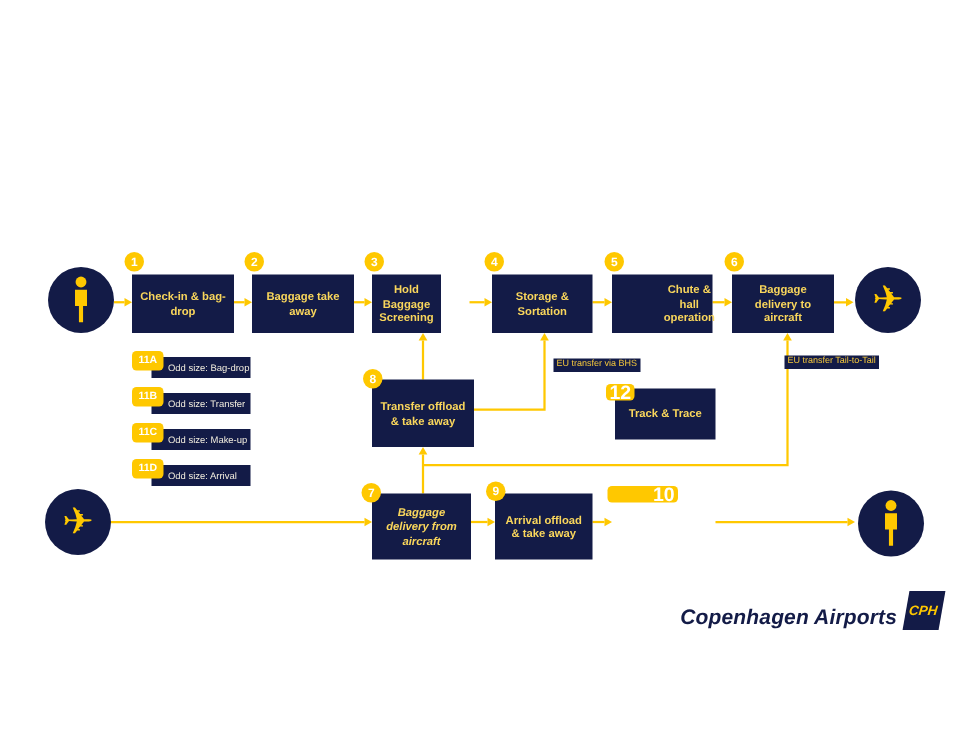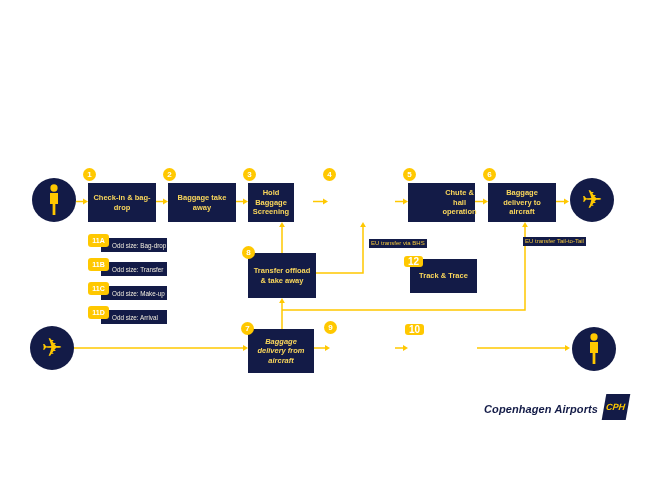--- a/index.html
+++ b/index.html
@@ -40,25 +40,25 @@
   .b7{left:248px;top:329px;width:66px;height:44px;font-style:italic;}
   .b9{left:330px;top:329px;width:65px;height:44px;}
   .b10{left:408px;top:329px;width:69px;height:44px;}
 
   
   .badge{
     position:absolute;background:#FFC800;color:#ffffff;font-weight:bold;
     display:flex;align-items:center;justify-content:center;z-index:3;
   }
   .badge.circle{width:13px;height:13px;border-radius:50%;font-size:8px;}
-  .badge.pill{width:19px;height:11px;border-radius:3px;font-size:10px;}
+  .badge.pill{width:19px;height:11px;border-radius:3px;font-size:13px;}
   .n1{left:83px;top:168px;}  .n2{left:163px;top:168px;} .n3{left:243px;top:168px;}
   .n4{left:323px;top:168px;} .n5{left:403px;top:168px;} .n6{left:483px;top:168px;}
   .n8{left:242px;top:246px;} .n12{left:404px;top:256px;}
-  .n7{left:241px;top:322px;} .n9{left:324px;top:321px;} .n10{left:405px;top:324px;}
+  .n7{left:241px;top:322px;} .n9{left:324px;top:321px;} .n10{left:405px;top:324px;padding-left:28px;}
 
   
   .odd-row{position:absolute;left:88px;width:80px;height:20px;}
   .r0{top:234px;} .r1{top:258px;} .r2{top:282px;} .r3{top:306px;}
   .odd-code{
     position:absolute;left:0;top:0;width:21px;height:13px;background:#FFC800;
     border-radius:3px;color:#ffffff;font-size:7px;font-weight:bold;
     display:flex;align-items:center;justify-content:center;z-index:2;
   }
   .odd-bar{
@@ -72,21 +72,21 @@
     position:absolute;background:#131B47;color:#F5C83C;font-size:6px;
     height:9px;line-height:9px;padding:0 2px;white-space:nowrap;z-index:2;
   }
   .eu-bhs{left:369px;top:239px;}
   .eu-tail{left:523px;top:237px;}
 
   
   .logo{position:absolute;left:498px;top:393px;width:132px;height:30px;}
   .logo-text{
     position:absolute;right:32px;top:10px;color:#131B47;font-weight:bold;
-    font-style:italic;font-size:11px;white-space:nowrap;letter-spacing:0.1px;
+    font-style:italic;font-size:14px;white-space:nowrap;letter-spacing:0.1px;
   }
   .logo-mark{
     position:absolute;right:2px;top:1px;width:24px;height:26px;background:#131B47;
     transform:skewX(-10deg);display:flex;align-items:center;justify-content:center;
   }
   .logo-mark span{
     color:#FFC800;font-weight:bold;font-style:italic;font-size:9px;transform:skewX(4deg);
   }
 </style>
 </head>
@@ -161,25 +161,27 @@
   <div class="badge circle n6">6</div>
   <div class="badge circle n8">8</div>
   <div class="badge pill  n12">12</div>
   <div class="badge circle n7">7</div>
   <div class="badge circle n9">9</div>
   <div class="badge pill  n10">10</div>
 
   <div class="pbox b1">Check-in &amp; bag-drop</div>
   <div class="pbox b2">Baggage take away</div>
   <div class="pbox b3">Hold Baggage Screening</div>
+  <div class="pbox b4">Storage &amp; Sortation</div>
   <div class="pbox b5">Chute &amp; hall operation</div>
   <div class="pbox b6">Baggage delivery to aircraft</div>
   <div class="pbox b8">Transfer offload &amp; take away</div>
   <div class="pbox b12">Track &amp; Trace</div>
   <div class="pbox b7">Baggage delivery from aircraft</div>
+  <div class="pbox b9">Arrival offload &amp; take away</div>
 
   <div class="odd-row r0">
     <div class="odd-code">11A</div>
     <div class="odd-bar">Odd size: Bag-drop</div>
   </div>
   <div class="odd-row r1">
     <div class="odd-code">11B</div>
     <div class="odd-bar">Odd size: Transfer</div>
   </div>
   <div class="odd-row r2">

